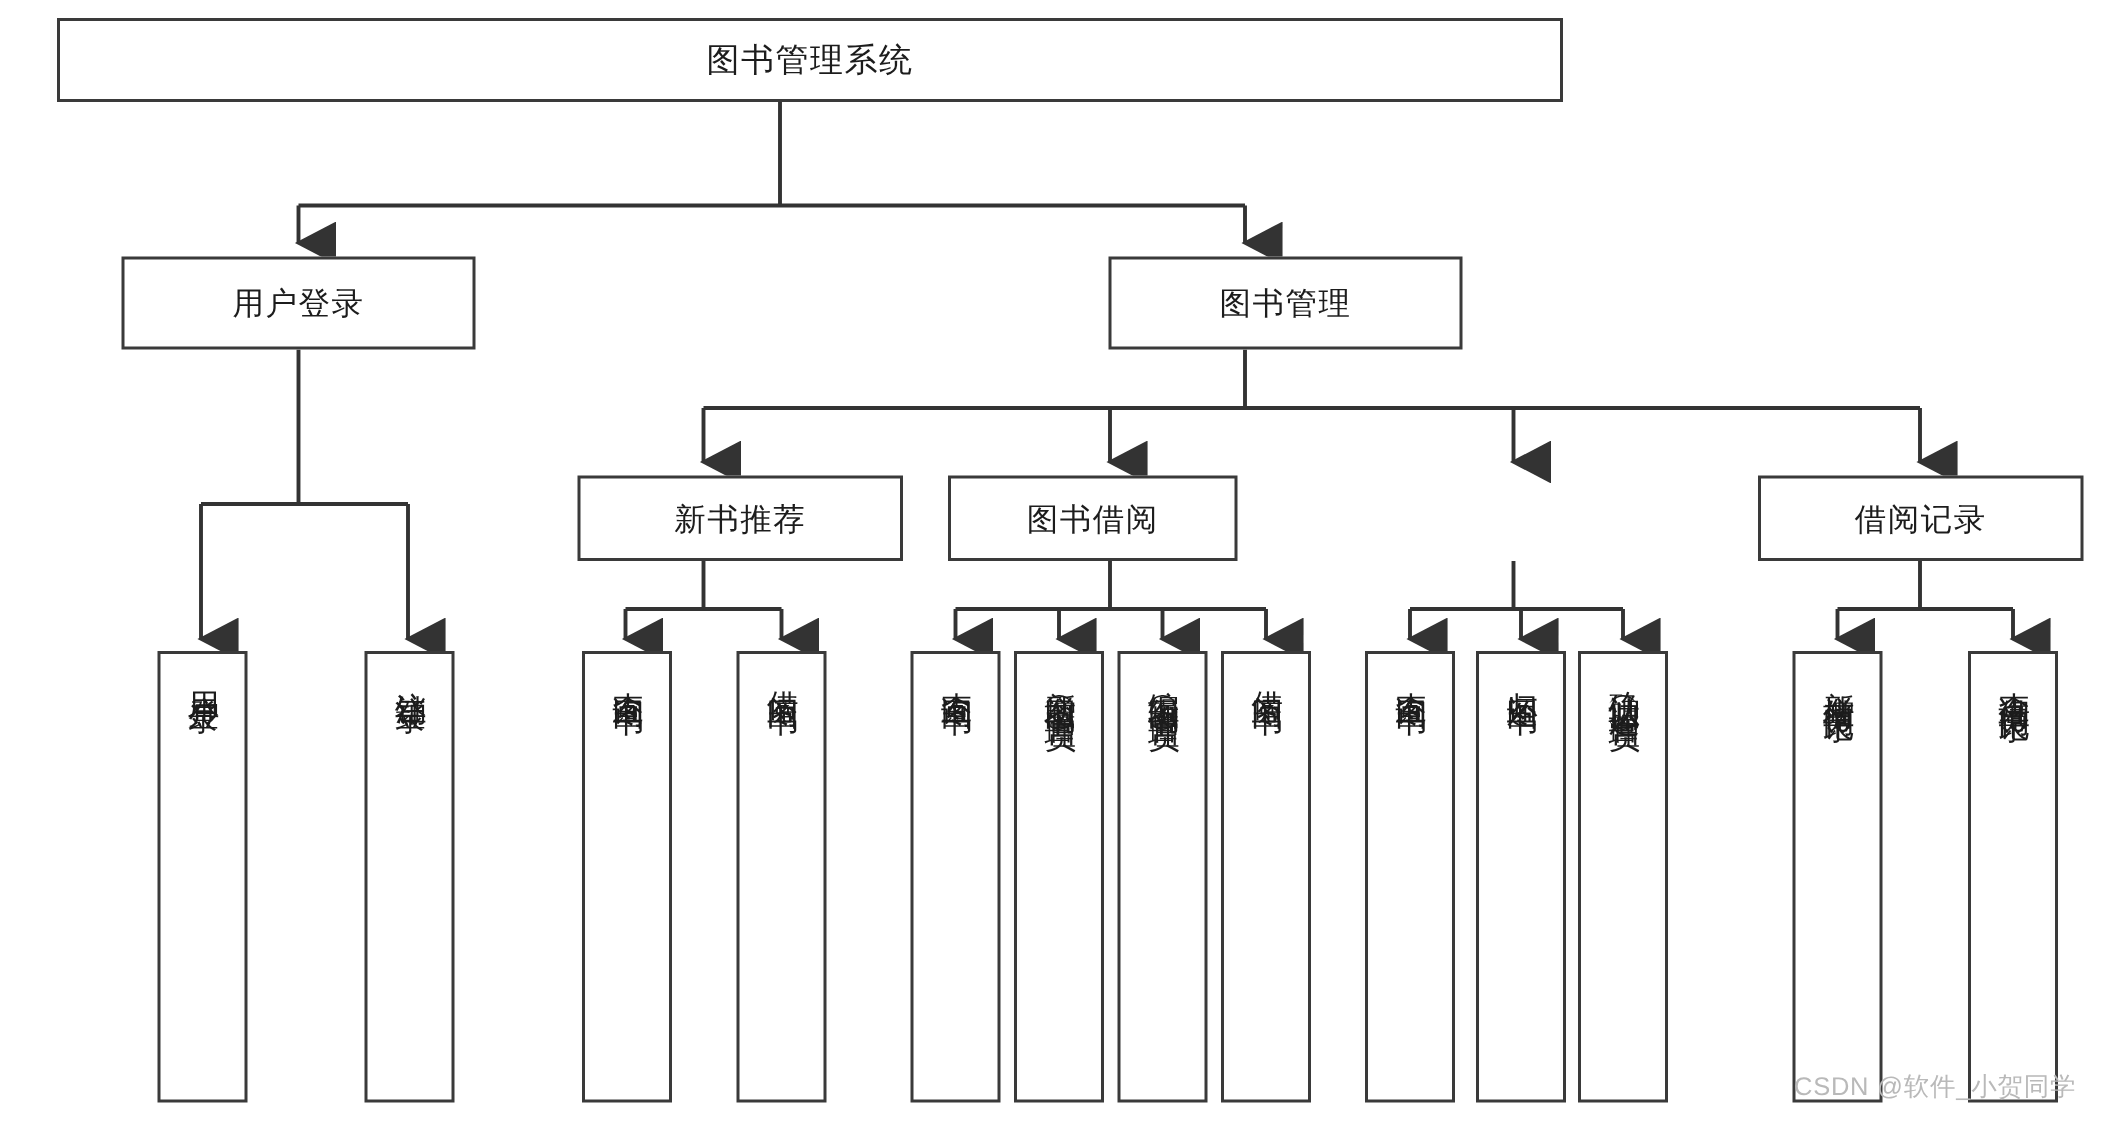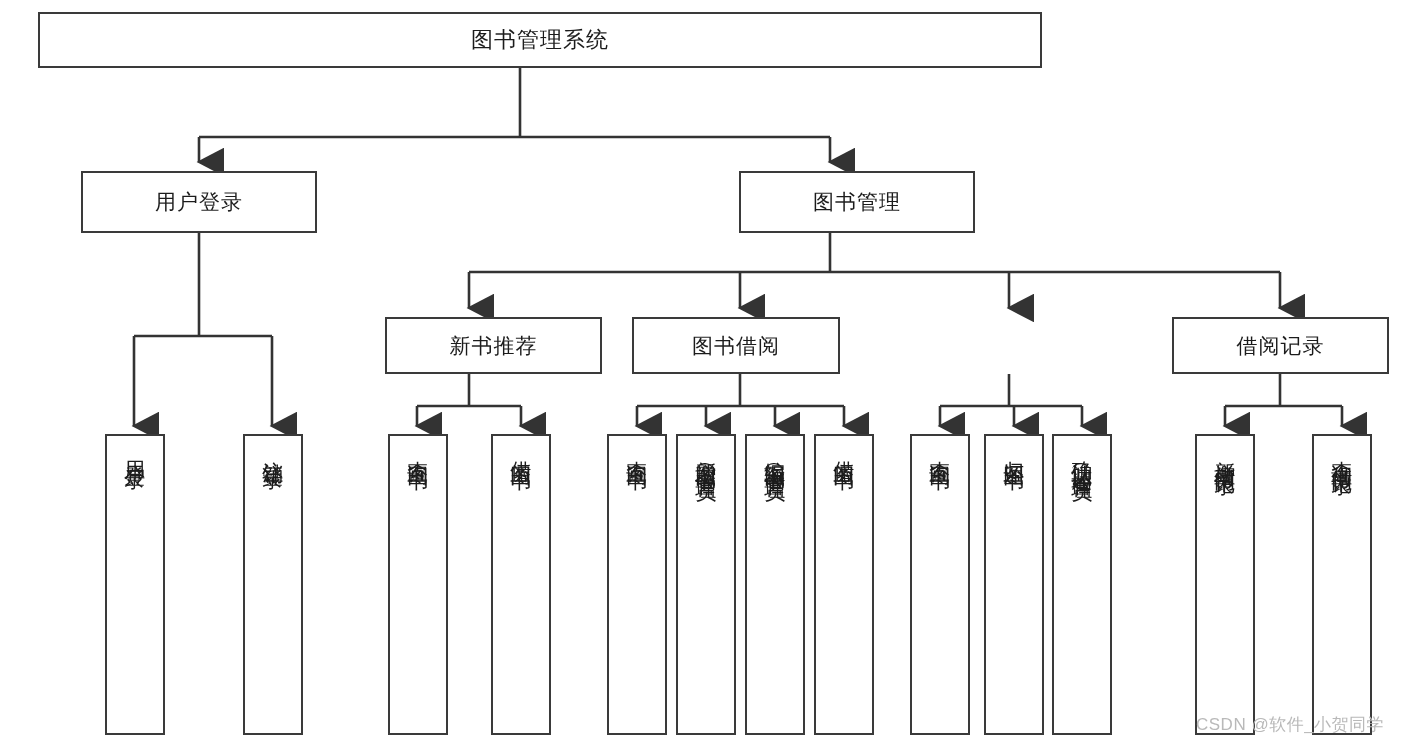--- a/index.html
+++ b/index.html
@@ -110,21 +110,21 @@
   </div>
 
   <div class="node horiz" style="left:711px;top:171px;width:236px;height:62px;margin-left:28px;">
     <span>图书管理</span>
   </div>
 
   <div class="node horiz" style="left:361px;top:317px;width:217px;height:57px;margin-left:24px;">
     <span>新书推荐</span>
   </div>
 
-  <div class="node horiz" style="left:632px;top:317px;width:208px;height:57px;">
+  <div class="node horiz" style="left:632px;top:317px;width:193px;height:57px;">
     <span>图书借阅</span>
   </div>
 
 
   <div class="node horiz" style="left:1172px;top:317px;width:217px;height:57px;">
     <span>借阅记录</span>
   </div>
 
   <div class="node leaf" style="left:105px;top:434px;width:60px;height:301px;">
     <span class="vtext">用户登录</span>

